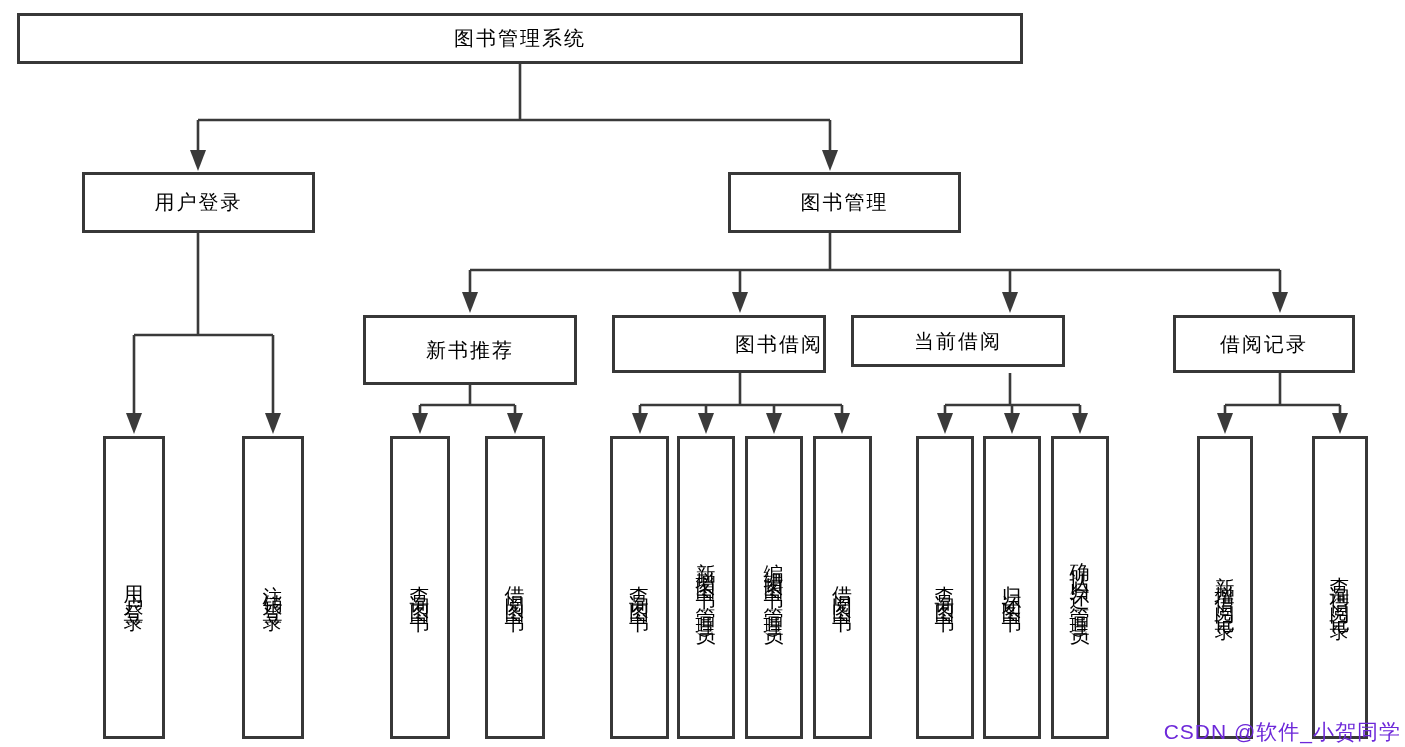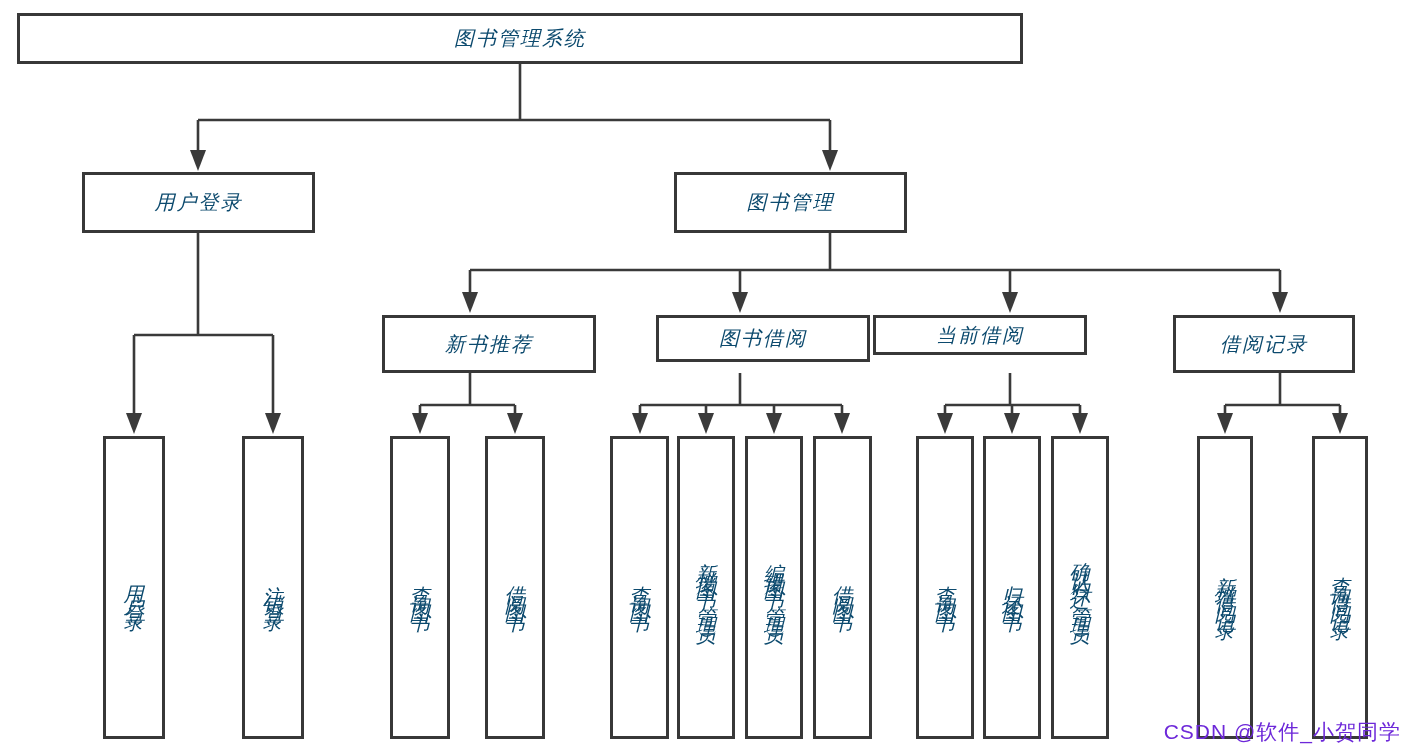--- a/index.html
+++ b/index.html
@@ -25,41 +25,40 @@
     position: absolute;
     box-sizing: border-box;
     background: #ffffff;
     border: 3px solid #383838;
     display: flex;
     align-items: center;
     justify-content: center;
     z-index: 1;
   }
   .node .lbl {
-    color: #0c4a6e;
+    color: #000000;
     font-size: 20px;
     letter-spacing: 2px;
     white-space: nowrap;
-    font-style: italic;
   }
   .leaf .lbl {
     writing-mode: vertical-rl;
     text-orientation: mixed;
     letter-spacing: 9px;
     line-height: 1;
   }
   
   .n-root { left: 17px;  top: 13px;  width: 1006px; height: 51px; }
   
   .n-ul   { left: 82px;  top: 172px; width: 233px;  height: 61px; }
-  .n-bm   { left: 674px; top: 172px; width: 233px;  height: 61px; }
+  .n-bm   { left: 728px; top: 172px; width: 233px;  height: 61px; }
   
-  .n-nb   { left: 382px;  top: 315px; width: 214px; height: 58px; }
-  .n-bb   { left: 656px;  top: 315px; width: 214px; height: 47px; }
-  .n-cb   { left: 873px;  top: 315px; width: 214px; height: 40px; text-align: right; }
+  .n-nb   { left: 363px;  top: 315px; width: 214px; height: 70px; }
+  .n-bb   { left: 612px;  top: 315px; width: 214px; height: 58px; justify-content: flex-end; }
+  .n-cb   { left: 851px;  top: 315px; width: 214px; height: 52px; text-align: right; }
   .n-br   { left: 1173px; top: 315px; width: 182px; height: 58px; }
   
   .leaf { top: 436px; height: 303px; }
   .l-ul1 { left: 103px;  width: 62px; }
   .l-ul2 { left: 242px;  width: 62px; }
   .l-nb1 { left: 390px;  width: 60px; }
   .l-nb2 { left: 485px;  width: 60px; }
   .l-bb1 { left: 610px;  width: 59px; }
   .l-bb2 { left: 677px;  width: 58px; }
   .l-bb3 { left: 745px;  width: 58px; }

